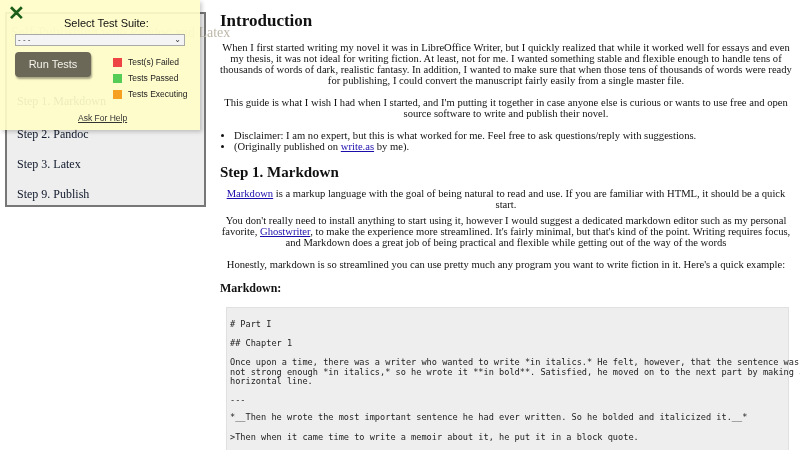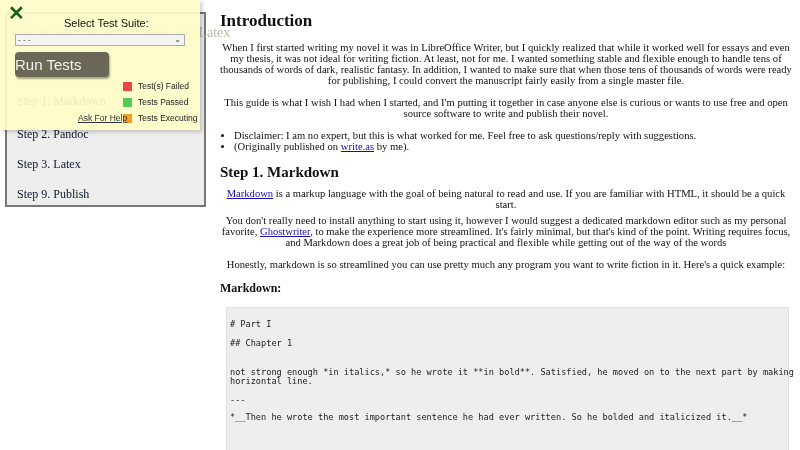--- a/index.html
+++ b/index.html
@@ -53,27 +53,27 @@
     line-height:20px; cursor:pointer;
   }
   .popup-title { position:absolute; left:64px; top:17px; font-size:11px; color:#111;text-align:center; }
   .suite-select {
     position:absolute; left:15px; top:34px; width:170px; height:12px;
     background:#f4f4f4; border:1px solid #aaa; box-sizing:border-box;
     font-size:8px; line-height:10px; padding-left:2px; color:#333;
   }
   .suite-select .chev { position:absolute; right:3px; top:0; font-size:8px; }
   .btn {
-    position:absolute; left:15px; width:94px; height:25px; border-radius:4px;
-    font-size:15px; line-height:25px; box-shadow:1px 2px 2px rgba(0,0,0,0.35);
+    position:absolute; left:15px; width:76px; height:25px; border-radius:4px;
+    font-size:11px; text-align:center; line-height:25px; box-shadow:1px 2px 2px rgba(0,0,0,0.35);
     cursor:pointer;
   }
   .btn-run { top:52px; background:#6b6858; color:#f4f2ea; }
   .btn-tests { top:84px; background:#a5a293; color:#eeece2; }
-  .legend-item { position:absolute; left:123px; font-size:8.5px; color:#222;margin-top:24px; }
+  .legend-item { position:absolute; left:113px; font-size:8.5px; color:#222; }
   .legend-swatch { display:inline-block; width:9px; height:9px; vertical-align:middle; margin-right:6px; }
   .help-link { position:absolute; left:78px; top:113px; font-size:8.5px; color:#333; text-decoration:underline; cursor:pointer; }
 </style>
 </head>
 <body>
 
 <div class="sidebar">
   <div class="sidebar-title">Self-Publishing with Pandoc and Latex</div>
   <div class="sidebar-item" style="top:50px">Introduction</div>
   <div class="sidebar-item" style="top:80px">Step 1. Markdown</div>
@@ -93,24 +93,26 @@
   <h2 style="top:163px">Step 1. Markdown</h2>
   <div class="para" style="top:188px"><a>Markdown</a><span> is a markup language with the goal of being natural to read and use. If you are familiar with HTML, it should be a quick start.</span></div>
   <div class="para" style="top:215px"><span>You don't really need to install anything to start using it, however I would suggest a dedicated markdown editor such as my personal favorite, </span><a>Ghostwriter</a><span>, to make the experience more streamlined. It's fairly minimal, but that's kind of the point. Writing requires focus, and Markdown does a great job of being practical and flexible while getting out of the way of the words</span></div>
   <div class="para" style="top:259px">Honestly, markdown is so streamlined you can use pretty much any program you want to write fiction in it. Here's a quick example:</div>
   <h3 style="top:280px">Markdown:</h3>
 </div>
 
 <div class="codeblock">
   <div class="code-line" style="top:11px"># Part I</div>
   <div class="code-line" style="top:30px">## Chapter 1</div>
+  <div class="code-line" style="top:49px">Once upon a time, there was a writer who wanted to write *in italics.* He felt, however, that the sentence was</div>
   <div class="code-line" style="top:59px">not strong enough *in italics,* so he wrote it **in bold**. Satisfied, he moved on to the next part by making a</div>
   <div class="code-line" style="top:68px">horizontal line.</div>
   <div class="code-line" style="top:87px">---</div>
   <div class="code-line" style="top:104px">*__Then he wrote the most important sentence he had ever written. So he bolded and italicized it.__*</div>
+  <div class="code-line" style="top:124px">&gt;Then when it came time to write a memoir about it, he put it in a block quote.</div>
 </div>
 
 <div class="popup">
   <div class="close-x">✕</div>
   <div class="popup-title">Select Test Suite:</div>
   <div class="suite-select">
     <span>- - -</span>
     <span class="chev">⌄</span>
   </div>
   <div class="btn btn-run">Run Tests</div>

